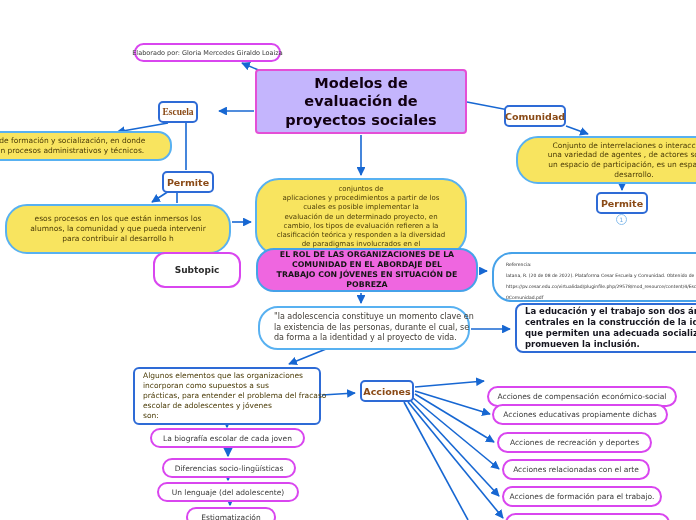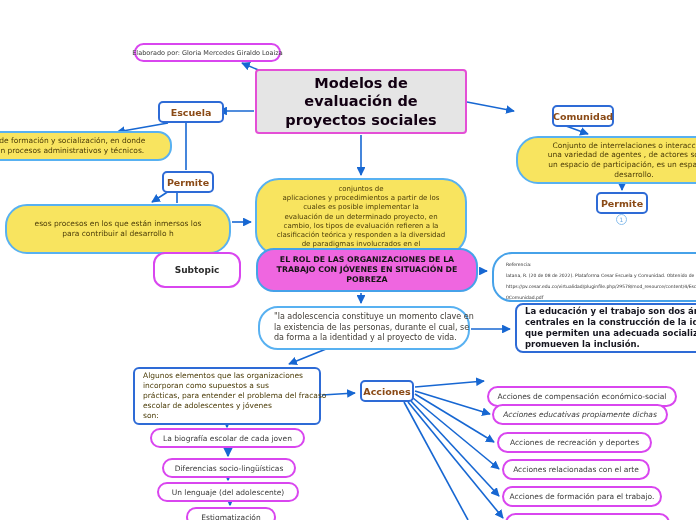--- a/index.html
+++ b/index.html
@@ -58,40 +58,41 @@
       <line x1="228" y1="444" x2="228" y2="456" marker-end="url(#arr)"></line>
       <line x1="228" y1="474" x2="228" y2="480" marker-end="url(#arr)"></line>
       <line x1="230" y1="498" x2="230" y2="505" marker-end="url(#arr)"></line>
     </g>
   </svg>
 
   <div class="abs pill" style="left:134px;top:43px;width:147px;height:19px;border-radius:10px;font-size:6.5px;color:#3a3a3a;">
     <span>Elaborado por: Gloria Mercedes Giraldo Loaiza</span>
   </div>
 
-  <div class="abs ctr" style="left:255px;top:69px;width:212px;height:65px;border-radius:4px;background:#e5e5e5;
+  <div class="abs ctr" style="left:255px;top:69px;width:212px;height:65px;border-radius:4px;background:#c4b5fd;
               border:2px solid #e44fd6;z-index:3;">
     <div style="font-weight:bold;font-size:14.5px;color:#120012;text-align:center;line-height:1.25;width:178px;">Modelos de evaluación de proyectos sociales</div>
   </div>
 
-  <div class="abs node" style="left:158px;top:101px;width:66px;height:22px;">
+  <div class="abs node" style="left:158px;top:101px;width:40px;height:22px;font-family:Liberation Serif, serif;">
     <span>Escuela</span>
   </div>
 
   <div class="abs yellow ctr lines" style="left:-66px;top:131px;width:238px;height:30px;border-radius:14px;font-size:7.5px;line-height:1.35;">
     <div>escenario de formación y socialización, en donde</div>
     <div>se ejecutan procesos administrativos y técnicos.</div>
   </div>
 
   <div class="abs node" style="left:162px;top:171px;width:52px;height:22px;">
     <span>Permite</span>
   </div>
 
   <div class="abs yellow ctr lines" style="left:5px;top:204px;width:226px;height:50px;border-radius:22px;font-size:7.5px;line-height:1.32;">
     <div>esos procesos en los que están inmersos los</div>
+    <div>alumnos, la comunidad y que pueda intervenir</div>
     <div>para contribuir al desarrollo h</div>
   </div>
 
   <div class="abs pill" style="left:153px;top:252px;width:88px;height:36px;border-radius:12px;font-weight:bold;
               font-size:9px;color:#2b2b2b;z-index:4;">
     <span>Subtopic</span>
   </div>
 
   <div class="abs yellow lines" style="left:255px;top:178px;width:212px;height:78px;border-radius:24px;font-size:7px;
               line-height:1.32;padding-top:5px;">
@@ -102,25 +103,26 @@
     <div>cambio, los tipos de evaluación refieren a la</div>
     <div>clasificación teórica y responden a la diversidad</div>
     <div>de paradigmas involucrados en el</div>
     <div>proceso de evaluación</div>
   </div>
 
   <div class="abs ctr lines" style="left:256px;top:248px;width:222px;height:44px;border-radius:18px;background:#ef66e0;
               border:2px solid #46a2e9;font-weight:bold;font-size:7.8px;color:#141414;
               line-height:1.3;z-index:4;text-align:center;">
     <div>EL ROL DE LAS ORGANIZACIONES DE LA</div>
+    <div>COMUNIDAD EN EL ABORDAJE DEL</div>
     <div>TRABAJO CON JÓVENES EN SITUACIÓN DE</div>
     <div>POBREZA</div>
   </div>
 
-  <div class="abs node" style="left:552px;top:105px;width:62px;height:22px;">
+  <div class="abs node" style="left:504px;top:105px;width:62px;height:22px;">
     <span>Comunidad</span>
   </div>
 
   <div class="abs yellow ctr lines" style="left:516px;top:136px;width:236px;height:48px;border-radius:22px;font-size:7.5px;line-height:1.3;">
     <div>Conjunto de interrelaciones o interacciones</div>
     <div>una variedad de agentes , de actores sociales</div>
     <div>un espacio de participación, es un espacio de</div>
     <div>desarrollo.</div>
   </div>
 
@@ -169,21 +171,21 @@
     <div>son:</div>
   </div>
 
   <div class="abs node" style="left:360px;top:380px;width:54px;height:22px;">
     <span>Acciones</span>
   </div>
 
   <div class="abs pill" style="left:487px;top:386px;width:190px;height:21px;">
     <span>Acciones de compensación económico-social</span>
   </div>
-  <div class="abs pill" style="left:492px;top:404px;width:176px;height:21px;font-style:italic;">
+  <div class="abs pill" style="left:492px;top:404px;width:176px;height:21px;">
     <span>Acciones educativas propiamente dichas</span>
   </div>
   <div class="abs pill" style="left:497px;top:432px;width:155px;height:21px;">
     <span>Acciones de recreación y deportes</span>
   </div>
   <div class="abs pill" style="left:502px;top:459px;width:148px;height:21px;">
     <span>Acciones relacionadas con el arte</span>
   </div>
   <div class="abs pill" style="left:502px;top:486px;width:160px;height:21px;">
     <span>Acciones de formación para el trabajo.</span>

